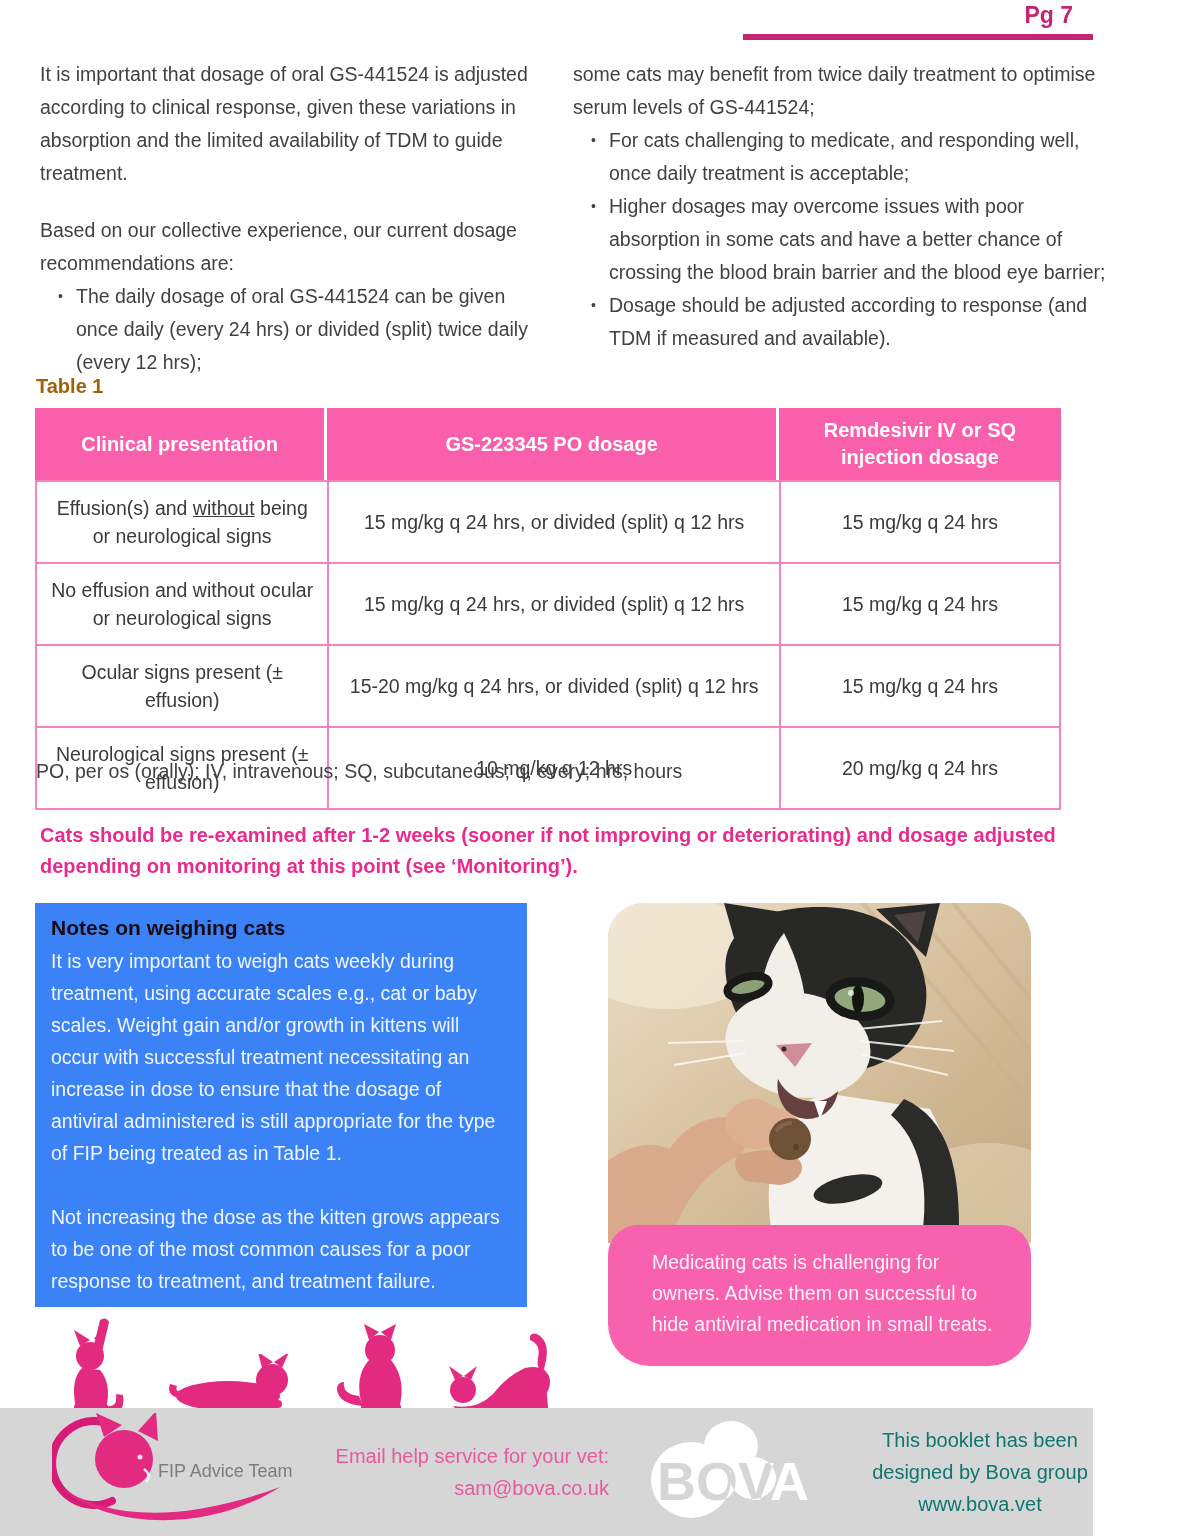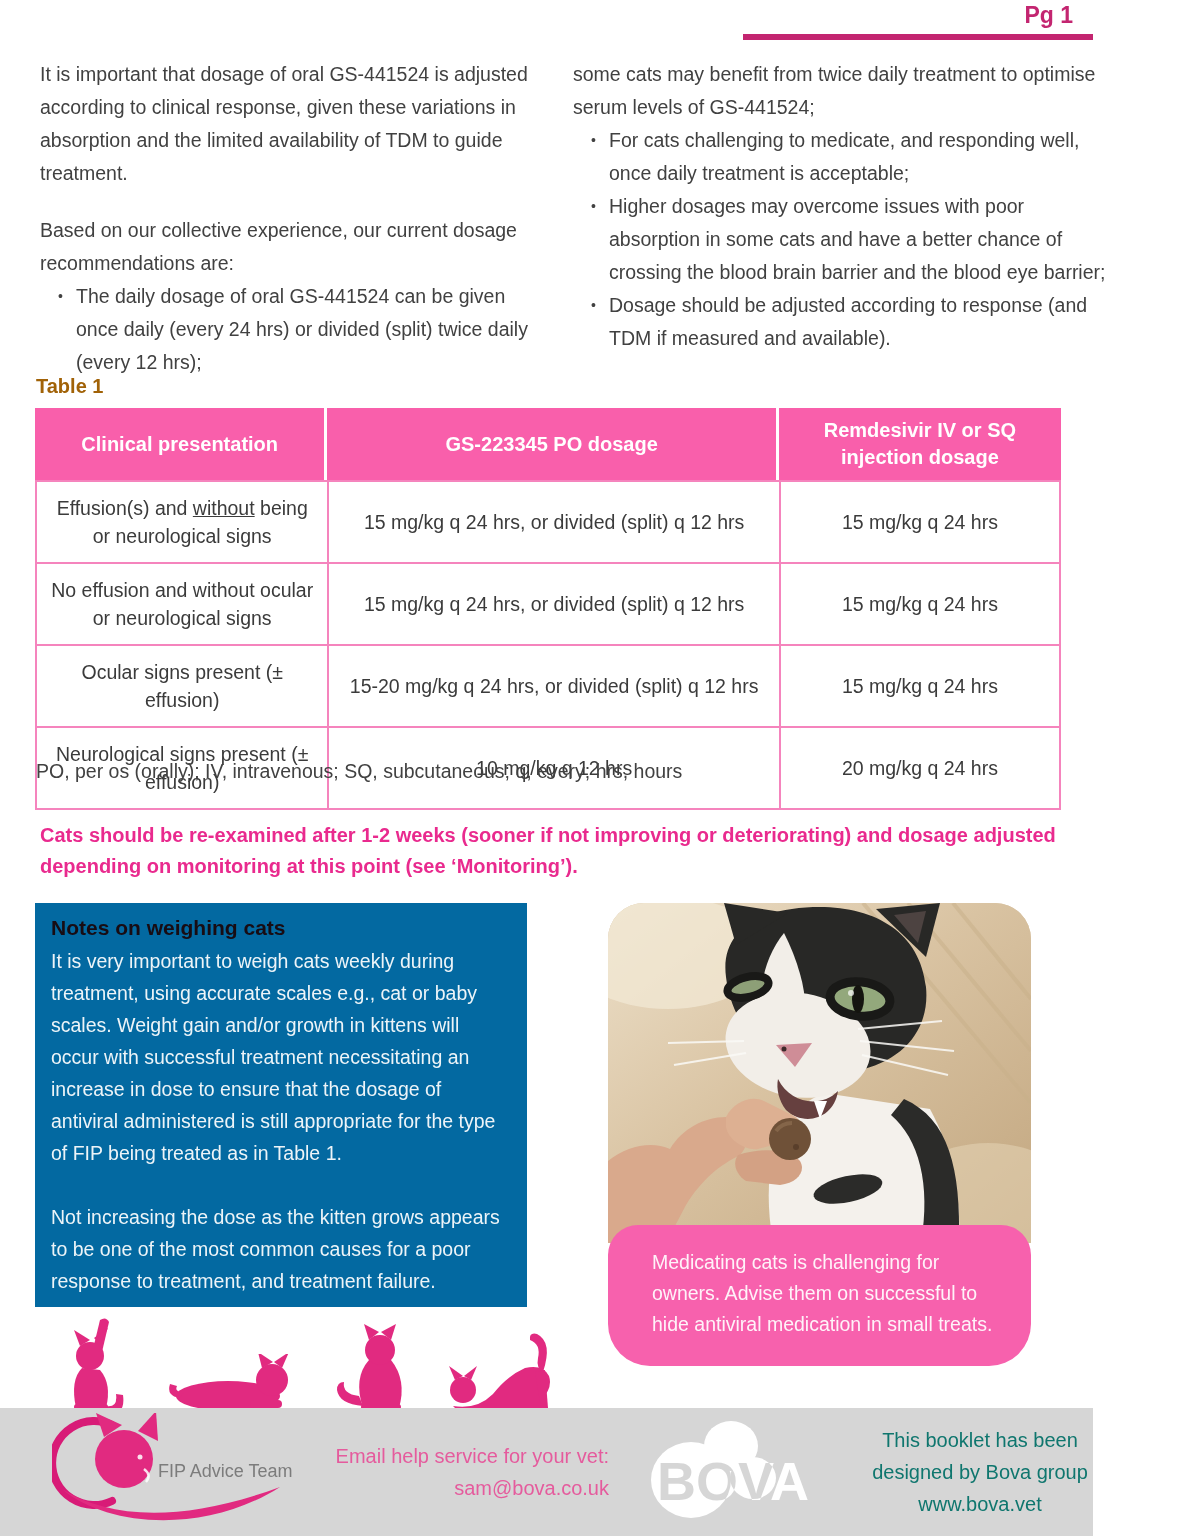--- a/index.html
+++ b/index.html
@@ -38,21 +38,21 @@
   }
   .dose-table td:last-child{border-right:2px solid #f584bd;}
   .dose-table tbody tr:first-child td{border-top:2px solid #f584bd;}
   .u{text-decoration:underline;}
 
   .footnote{top:760px;left:36px;font-size:19.5px;color:#414141;}
 
   .reexamine{top:820px;left:40px;width:1030px;font-size:20px;line-height:31px;font-weight:bold;color:#e92a8e;}
 
   
-  .notes-box{top:903px;left:35px;width:492px;height:404px;background:#0369a1;box-sizing:border-box;padding:10px 16px 0 16px;}
+  .notes-box{top:903px;left:35px;width:492px;height:404px;background:#3b82f6;box-sizing:border-box;padding:10px 16px 0 16px;}
   .notes-title{margin:0;font-size:21px;font-weight:bold;color:#180c13;line-height:30px;}
   .notes-box p.body{margin:2px 0 0 0;font-size:19.5px;line-height:32px;color:rgba(255,255,255,0.93);}
   .notes-box p.body + p.body{margin-top:32px;}
 
   
   .photo-card{top:903px;left:608px;width:423px;}
   .photo{height:340px;border-radius:36px 36px 0 0;overflow:hidden;background:#d8c3a4;}
   .photo svg{display:block;}
   .caption{
     position:relative;margin-top:-18px;background:#f761ad;border-radius:30px 30px 42px 42px;
@@ -69,21 +69,21 @@
   .fip-logo-wrap{position:relative;width:245px;height:126px;margin-left:52px;flex:none;}
   .fip-logo-wrap svg{position:absolute;left:0;top:4px;}
   .fip-logo-text{position:absolute;left:106px;top:52px;font-size:18px;color:#7c7c7c;white-space:nowrap;}
   .email-block{margin-left:26px;width:286px;text-align:right;font-size:20px;line-height:32px;color:#e55b9d;flex:none;}
   .bova-wrap{margin-left:40px;flex:none;}
   .credit{margin-left:36px;width:270px;text-align:center;font-size:20px;line-height:32px;color:#0f766e;flex:none;}
 </style>
 </head>
 <body>
 
-<div class="abs pg-label">Pg 1</div>
+<div class="abs pg-label">Pg 7</div>
 <div class="abs top-rule"></div>
 
 <div class="abs intro">
   <div class="col-left">
     <p>It is important that dosage of oral GS-441524 is adjusted according to clinical response, given these variations in absorption and the limited availability of TDM to guide treatment.</p>
     <p style="margin-bottom:0;">Based on our collective experience, our current dosage recommendations are:</p>
     <ul>
       <li>The daily dosage of oral GS-441524 can be given once daily (every 24 hrs) or divided (split) twice daily (every 12 hrs);</li>
     </ul>
   </div>

